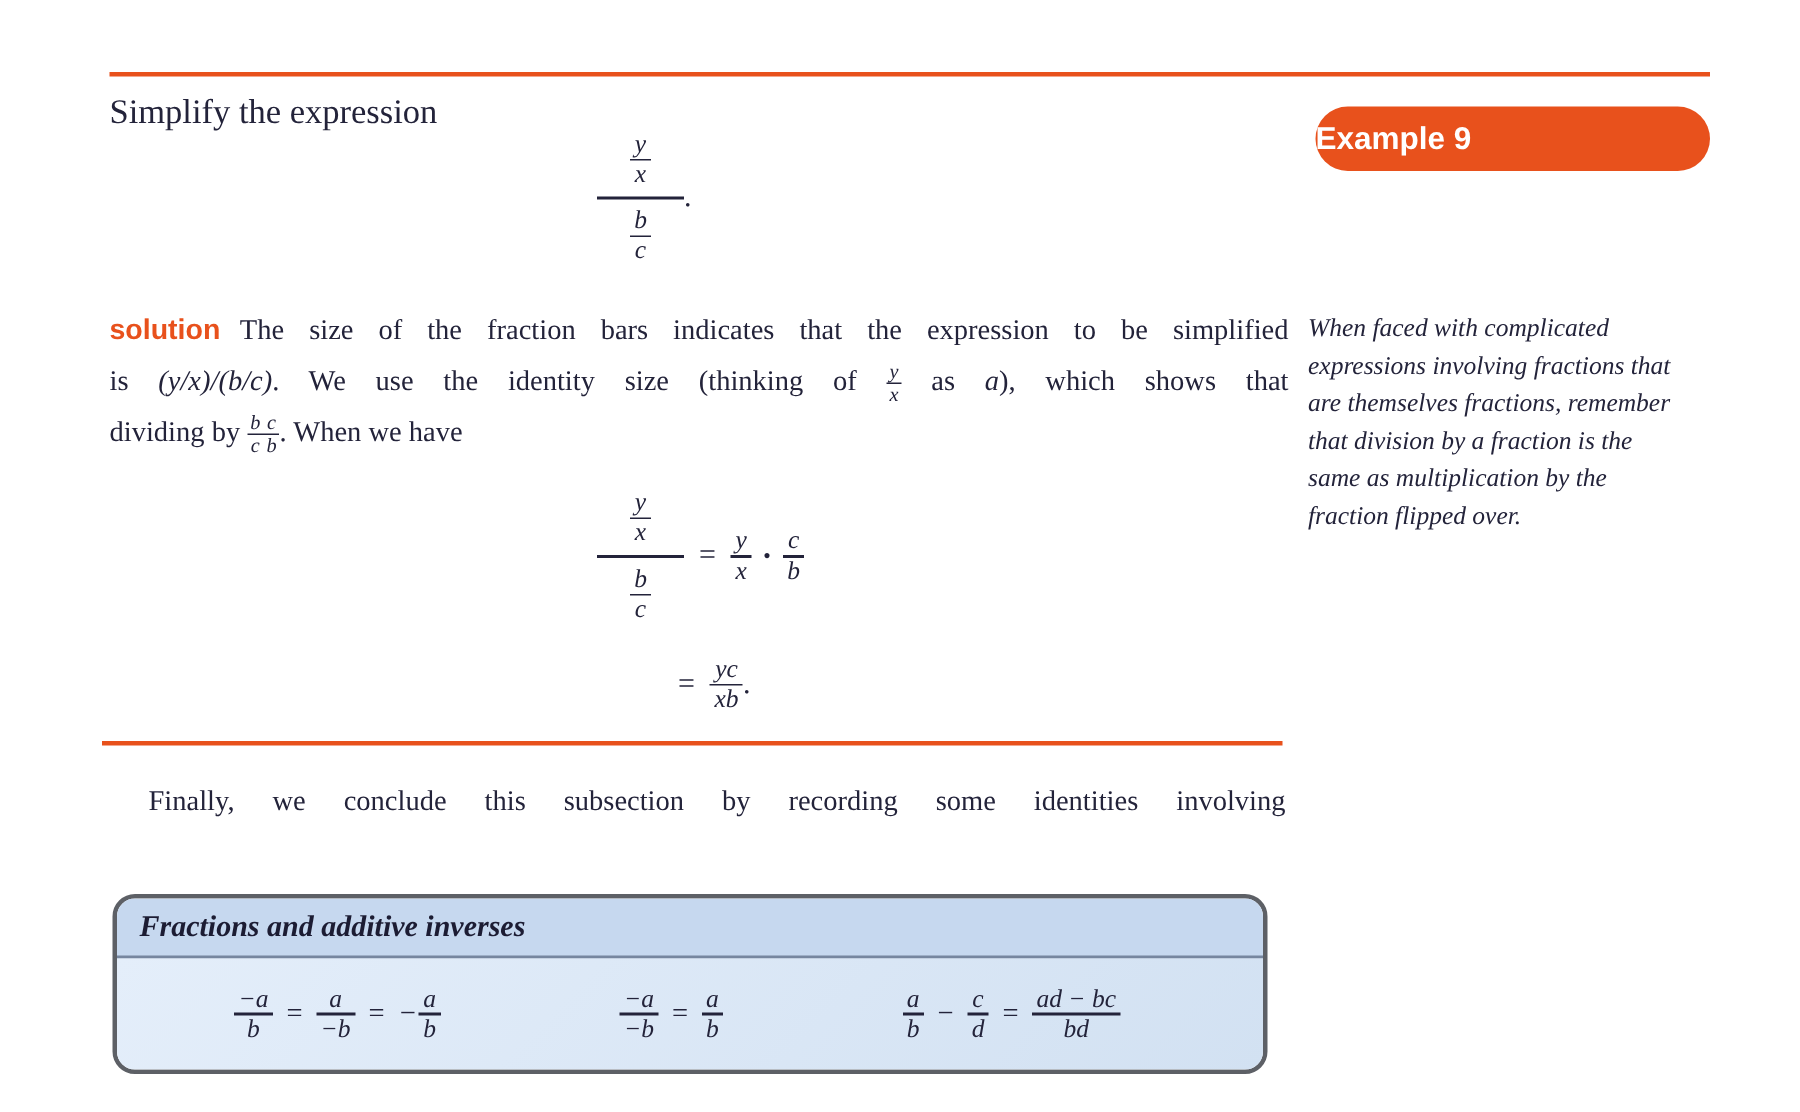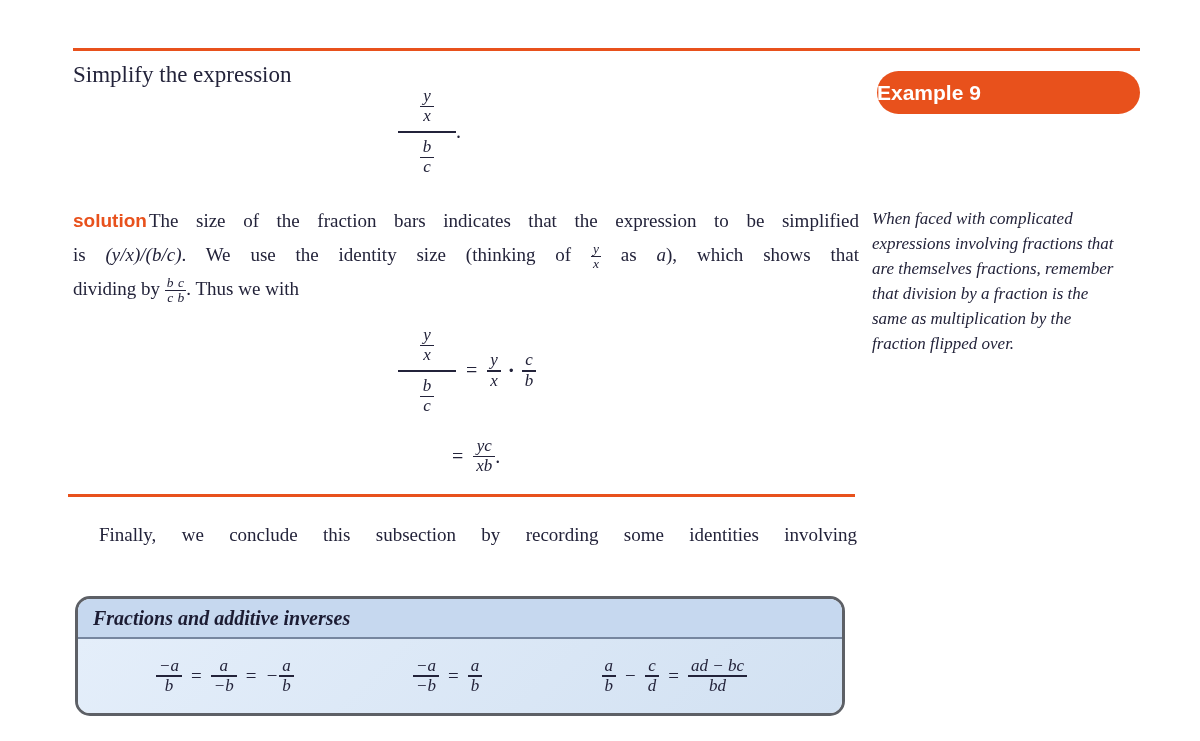--- a/index.html
+++ b/index.html
@@ -37,21 +37,21 @@
 
   .badge {
     background:#e8511c; border-radius:22px; color:#ffffff;
     font-family:"Liberation Sans", sans-serif; font-weight:bold; font-size:21px;
     display:flex; align-items:center; justify-content:flex-start;
   }
 
   .para { font-size:19px; }
   .pline { line-height:34px; }
   .jline { text-align:justify; text-align-last:justify; }
-  .sol-label { font-family:"Liberation Sans", sans-serif; font-weight:bold; color:#e8511c; font-size:19px; margin-right:2px; }
+  .sol-label { font-family:"Liberation Sans", sans-serif; font-weight:bold; color:#e8511c; font-size:19px; margin-right:13px; }
 
   .note { font-size:17px; font-style:italic; line-height:25px; }
 
   .close-line1 { text-indent:26px; }
   .close-para { font-size:19px; line-height:27px; }
 
   .box { border:3px solid #5d6066; border-radius:15px; overflow:hidden; }
   .box-header { height:40px; background:#c6d8ef; border-bottom:2px solid #76869f; display:flex; align-items:center; padding-left:15px; }
   .box-title { font-size:20px; font-weight:bold; font-style:italic; color:#1c1c33; }
   .box-body { height:74px; background:linear-gradient(135deg,#e4eefa 0%,#d2e1f2 100%);
@@ -101,21 +101,21 @@
   </div>
   <div class="pline">
     <span>dividing by </span><span class="frac f14">
         <span class="num">b</span>
         <span class="fbar"></span>
         <span class="den">c</span>
       </span><span class="frac f14">
         <span class="num">c</span>
         <span class="fbar"></span>
         <span class="den">b</span>
-      </span><span>. Thus we with</span>
+      </span><span>. When we have</span>
   </div>
 </div>
 
 <div class="abs note" style="left:872px; top:206px; width:247px;">When faced with complicated expressions involving fractions that are themselves fractions, remember that division by a fraction is the same as multiplication by the fraction flipped over.</div>
 
 <div class="abs mrow" style="left:398px; top:326px;">
   <span class="cfrac">
     <span class="frac f17">
       <span class="num">y</span>
       <span class="fbar"></span>

